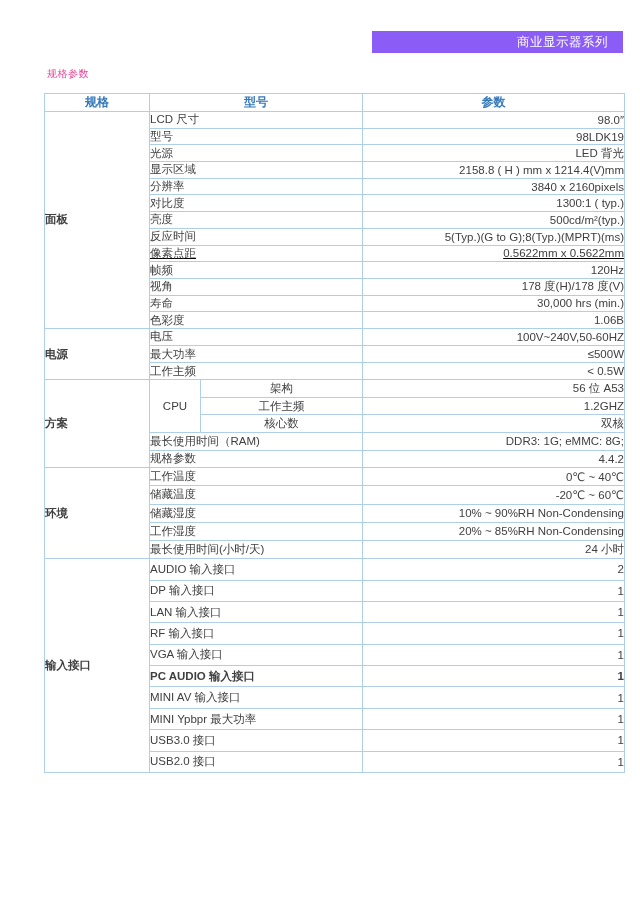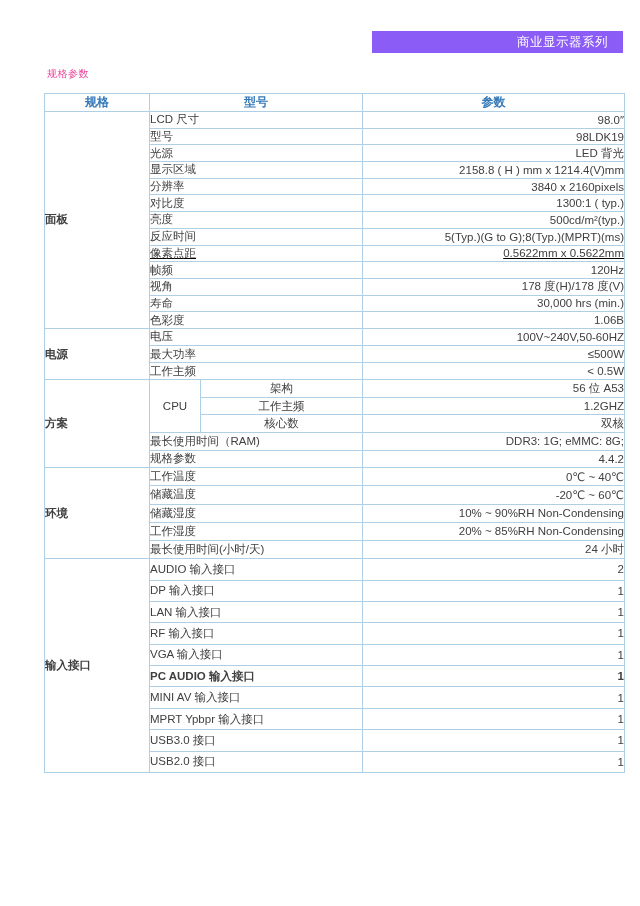--- a/index.html
+++ b/index.html
@@ -197,21 +197,21 @@
       </tr>
       <tr style="height: 21.4px; font-weight: bold;">
         <td class="label-cell" colspan="2">PC AUDIO 输入接口</td>
         <td class="value-cell">1</td>
       </tr>
       <tr style="height: 21.4px;">
         <td class="label-cell" colspan="2">MINI AV 输入接口</td>
         <td class="value-cell">1</td>
       </tr>
       <tr style="height: 21.4px;">
-        <td class="label-cell" colspan="2">MPRT Ypbpr 输入接口</td>
+        <td class="label-cell" colspan="2">MINI Ypbpr 最大功率</td>
         <td class="value-cell">1</td>
       </tr>
       <tr style="height: 21.4px;">
         <td class="label-cell" colspan="2">USB3.0 接口</td>
         <td class="value-cell">1</td>
       </tr>
       <tr style="height: 21.4px;">
         <td class="label-cell" colspan="2">USB2.0 接口</td>
         <td class="value-cell">1</td>
       </tr>

